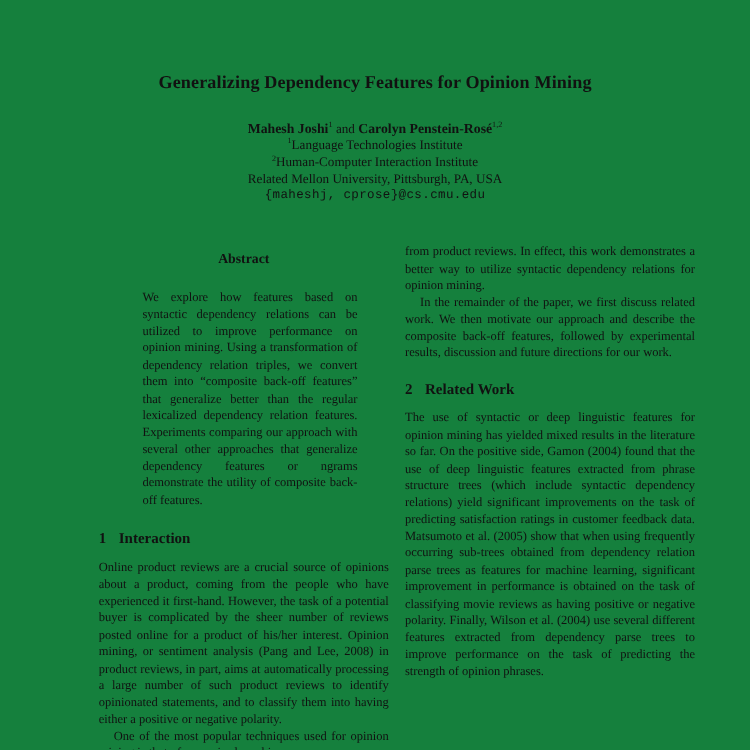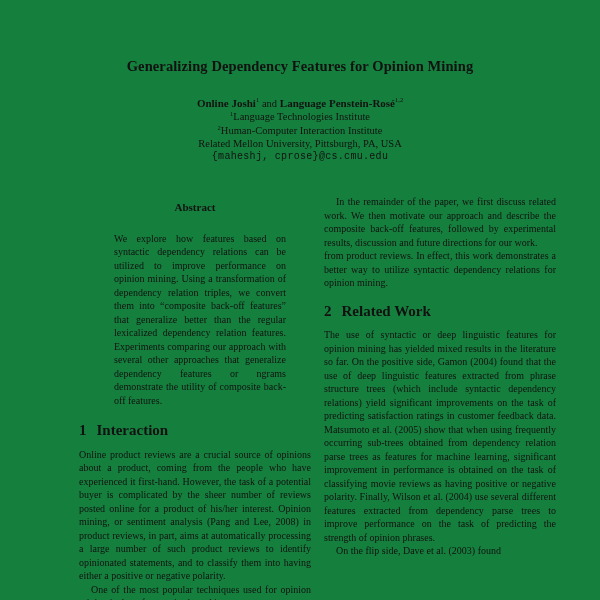--- a/index.html
+++ b/index.html
@@ -66,41 +66,41 @@
     font-weight: bold;
     font-size: 11px;
     margin: 6px 0 11px 0;
   }
   .abstract-text {
     margin: 17px;
     padding: 0 8px 0 18px;
   }
   .section-heading {
     font-weight: bold;
-    font-size: 15px;
+    font-size: 12px;
     margin: 15px 0 10px 0;
     text-align: left;
   }
   .sec-num { display: inline-block; margin-right: 10px; }
   p.body { margin: 0; }
   p.para-indent { text-indent: 12px; }
   .rc-first { margin-top: 2px; }
 </style>
 </head>
 <body>
 
 <div class="page">
 
   <h1 class="title">Generalizing Dependency Features for Opinion Mining</h1>
 
   <div class="authors">
     <div class="author-line">
-      <span class="author-name">Online Joshi</span><sup class="affmark">1</sup>
+      <span class="author-name">Mahesh Joshi</span><sup class="affmark">1</sup>
       <span class="and-text">and</span>
-      <span class="author-name">Language Penstein-Rosé</span><sup class="affmark">1,2</sup>
+      <span class="author-name">Carolyn Penstein-Rosé</span><sup class="affmark">1,2</sup>
     </div>
     <div class="affil-line">
       <sup class="affmark">1</sup><span>Language Technologies Institute</span>
     </div>
     <div class="affil-line">
       <sup class="affmark">2</sup><span>Human-Computer Interaction Institute</span>
     </div>
     <div class="affil-line">Related Mellon University, Pittsburgh, PA, USA</div>
     <div class="email-line">{maheshj, cprose}@cs.cmu.edu</div>
   </div>
@@ -112,25 +112,24 @@
       <p class="abstract-text">We explore how features based on syntactic dependency relations can be utilized to improve performance on opinion mining. Using a transformation of dependency relation triples, we convert them into “composite back-off features” that generalize better than the regular lexicalized dependency relation features. Experiments comparing our approach with several other approaches that generalize dependency features or ngrams demonstrate the utility of composite back-off features.</p>
 
       <div class="section-heading">
         <span class="sec-num">1</span><span>Interaction</span>
       </div>
       <p class="body">Online product reviews are a crucial source of opinions about a product, coming from the people who have experienced it first-hand. However, the task of a potential buyer is complicated by the sheer number of reviews posted online for a product of his/her interest. Opinion mining, or sentiment analysis (Pang and Lee, 2008) in product reviews, in part, aims at automatically processing a large number of such product reviews to identify opinionated statements, and to classify them into having either a positive or negative polarity.</p>
       <p class="body para-indent">One of the most popular techniques used for opinion mining is that of supervised machine</p>
     </div>
 
     <div class="col">
+      <p class="body rc-first">from product reviews. In effect, this work demonstrates a better way to utilize syntactic dependency relations for opinion mining.</p>
       <p class="body para-indent">In the remainder of the paper, we first discuss related work. We then motivate our approach and describe the composite back-off features, followed by experimental results, discussion and future directions for our work.</p>
-      <p class="body rc-first">from product reviews. In effect, this work demonstrates a better way to utilize syntactic dependency relations for opinion mining.</p>
 
       <div class="section-heading">
         <span class="sec-num">2</span><span>Related Work</span>
       </div>
       <p class="body">The use of syntactic or deep linguistic features for opinion mining has yielded mixed results in the literature so far. On the positive side, Gamon (2004) found that the use of deep linguistic features extracted from phrase structure trees (which include syntactic dependency relations) yield significant improvements on the task of predicting satisfaction ratings in customer feedback data. Matsumoto et al. (2005) show that when using frequently occurring sub-trees obtained from dependency relation parse trees as features for machine learning, significant improvement in performance is obtained on the task of classifying movie reviews as having positive or negative polarity. Finally, Wilson et al. (2004) use several different features extracted from dependency parse trees to improve performance on the task of predicting the strength of opinion phrases.</p>
-      <p class="body para-indent">On the flip side, Dave et al. (2003) found</p>
     </div>
 
   </div>
 
 </div>
 
 </body></html>

